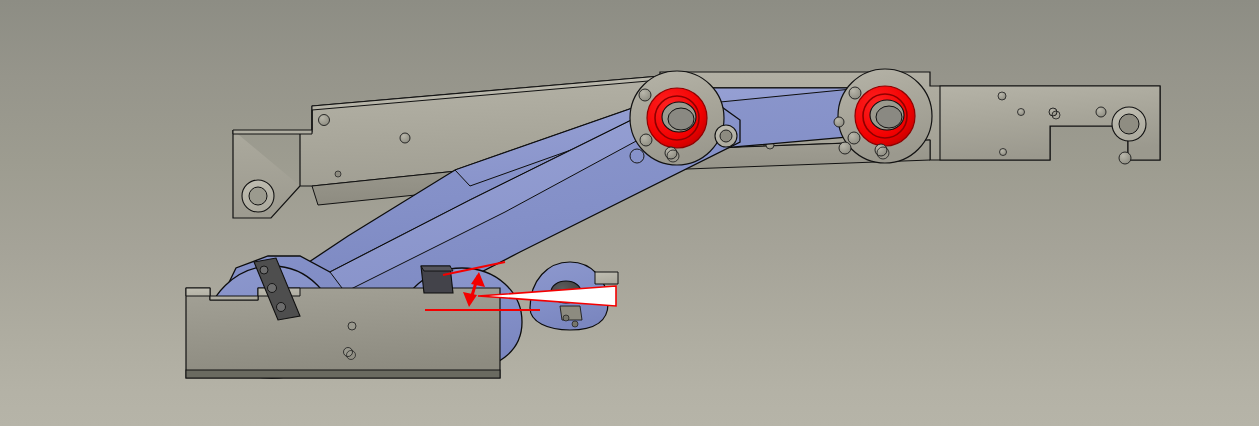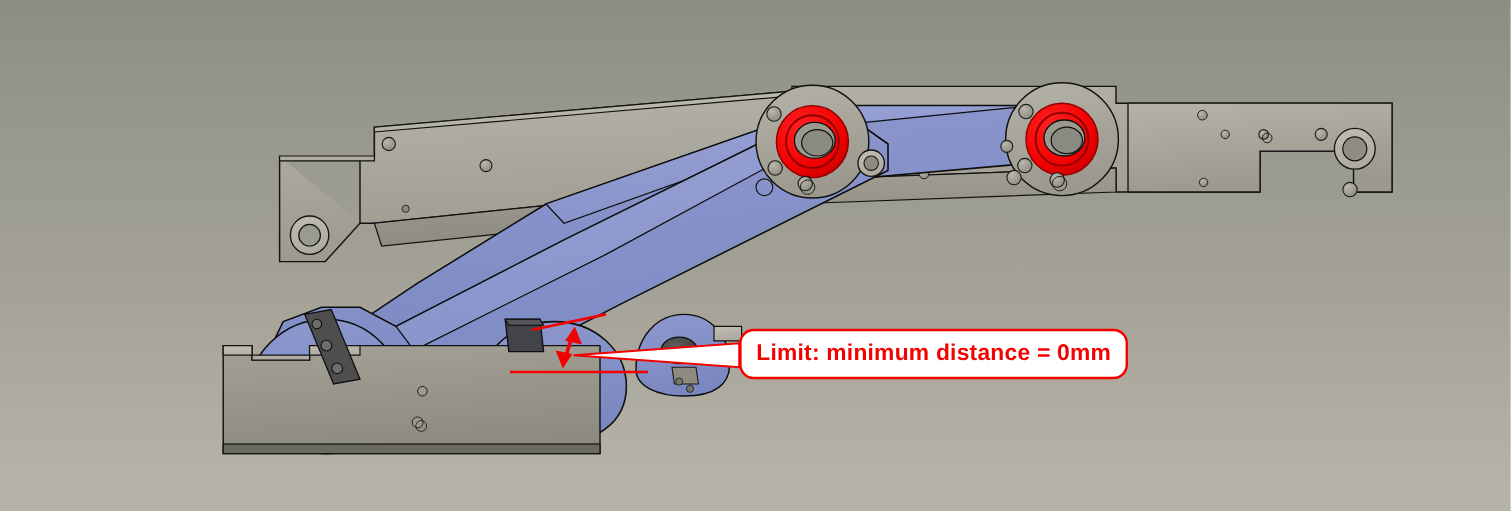--- a/index.html
+++ b/index.html
@@ -201,17 +201,14 @@
       <line x1="443" y1="275" x2="505" y2="262" stroke="#f40000" stroke-width="2.2"></line>
       <line x1="425" y1="310" x2="540" y2="310" stroke="#f40000" stroke-width="2.2"></line>
     </g>
     <g>
       <line x1="478" y1="276" x2="470" y2="302" stroke="#f40000" stroke-width="3"></line>
       <path d="M479,272 L485,287 L471,284 Z" fill="#f40000"></path>
       <path d="M469,307 L463,292 L477,295 Z" fill="#f40000"></path>
     </g>
   </svg>
 
-  <div class="callout">
-    <span class="callout-text">Limit:  minimum distance = 0mm</span>
-  </div>
 
 </div>
 
 </body></html>

